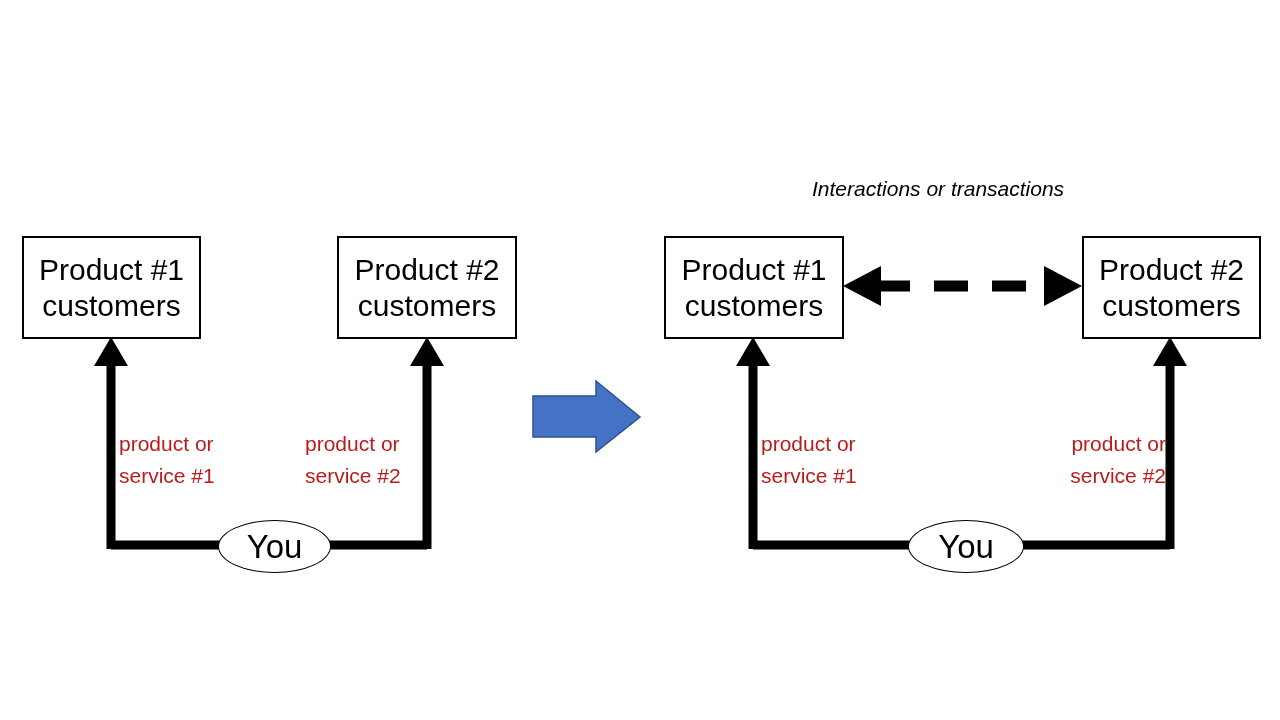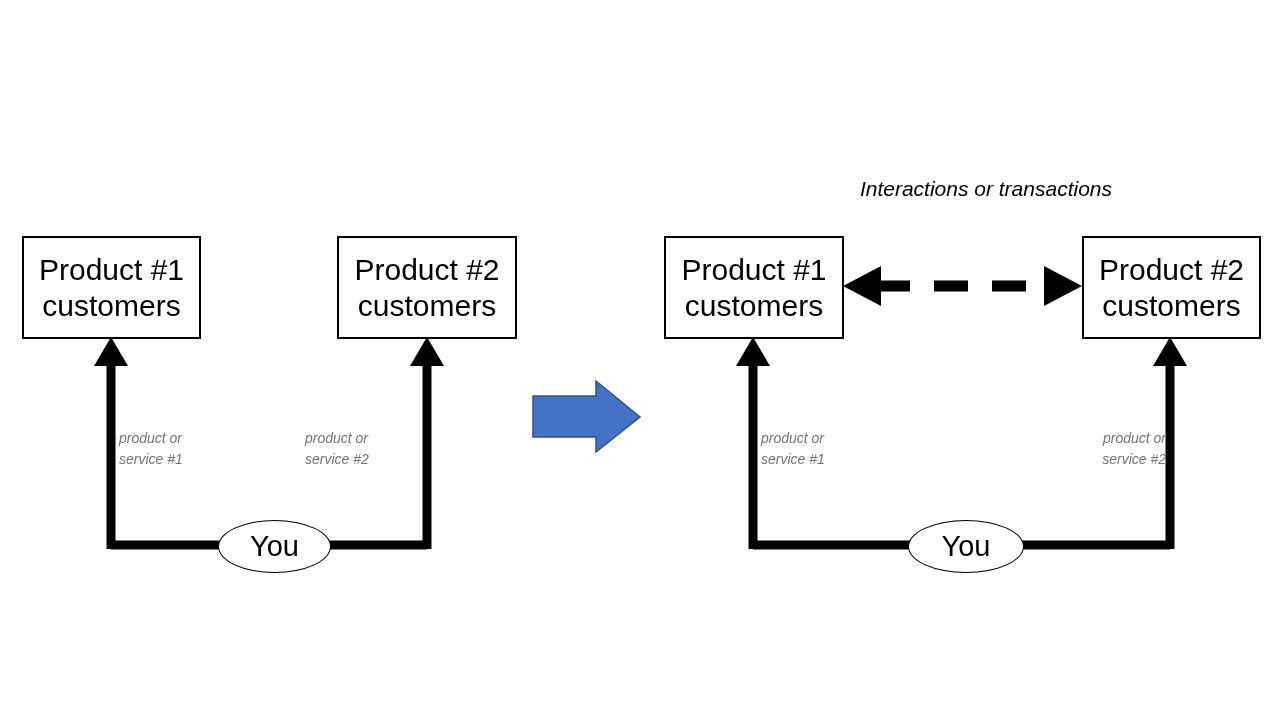--- a/index.html
+++ b/index.html
@@ -56,53 +56,52 @@
   
   .you-node {
     position: absolute;
     box-sizing: border-box;
     border: 1.6px solid #000000;
     border-radius: 50%;
     background: #ffffff;
     display: flex;
     align-items: center;
     justify-content: center;
-    font-size: 29px;
+    font-size: 33px;
     color: #000000;
     z-index: 8;
   }
   #you-left  { left: 218px; top: 520px; width: 113px; height: 53px; }
   #you-right { left: 908px; top: 520px; width: 116px; height: 53px; }
 
   
   .edge-label {
     position: absolute;
-    font-style: italic;
-    font-size: 14px;
+    font-size: 21px;
     line-height: 1.52;
-    color: #737373;
+    color: #b91c1c;
     z-index: 7;
     white-space: nowrap;
   }
   .edge-label .ln { display: block; }
   .edge-label.align-left  { text-align: left; }
   .edge-label.align-right { text-align: right; }
 
   #label-left-1  { left: 119px;  top: 428px; }
   #label-left-2  { left: 305px;  top: 428px; }
   #label-right-1 { left: 761px;  top: 428px; }
   #label-right-2 { left: 1050px; top: 428px; width: 116px; }
 
   
   #annotation-interactions {
     position: absolute;
     left: 812px;
     top: 174px;
     width: 300px;
-    text-align: right;
+    text-align: left;
     font-style: italic;
     font-size: 21px;
     line-height: 1.45;
     color: #000000;
     z-index: 9;
     white-space: nowrap;
   }
   #annotation-interactions .ln { display: block; }
 </style>
 </head>

